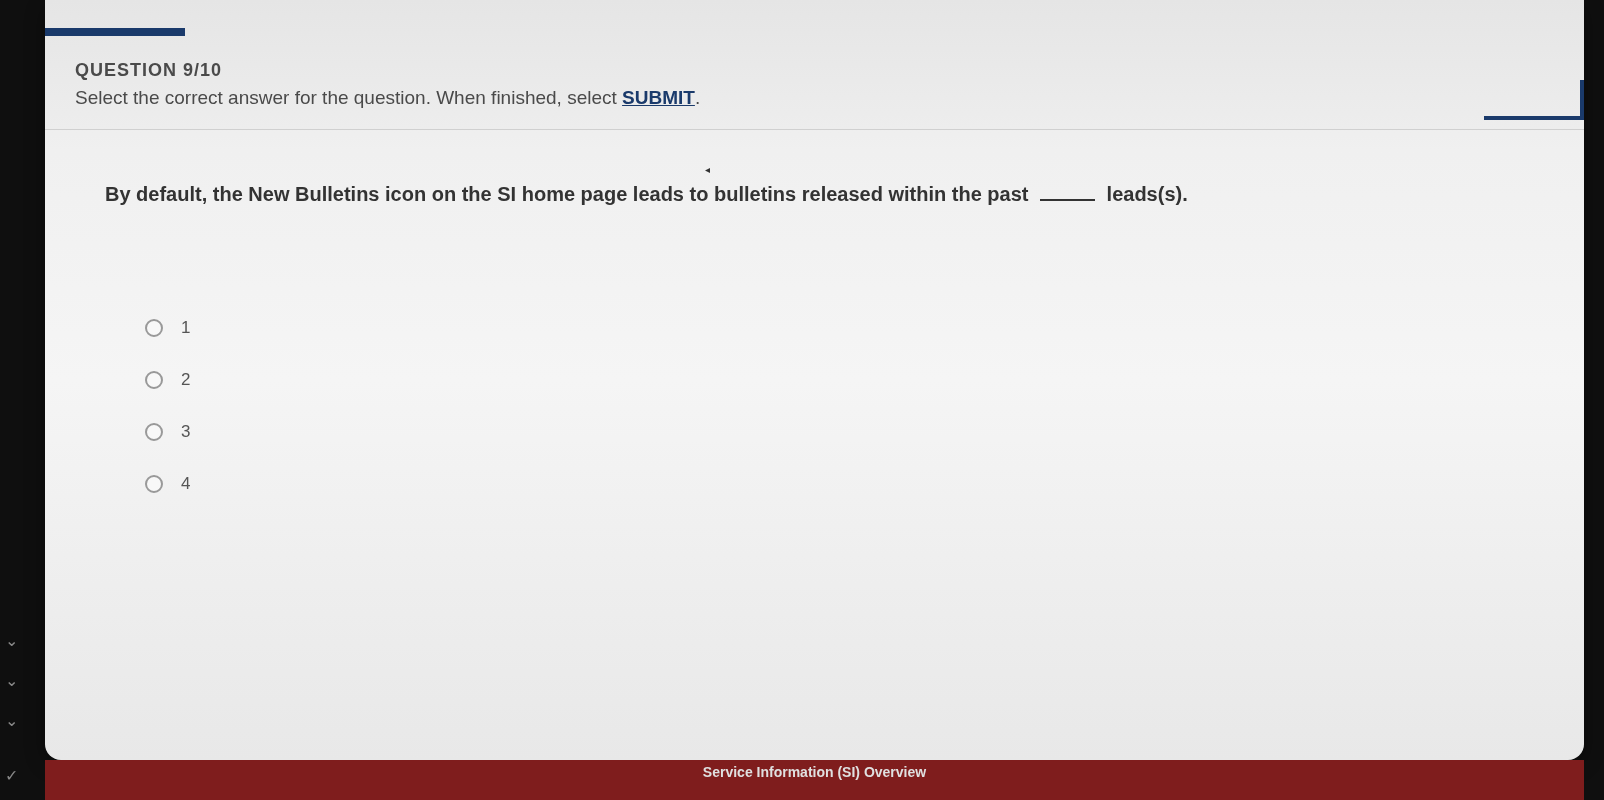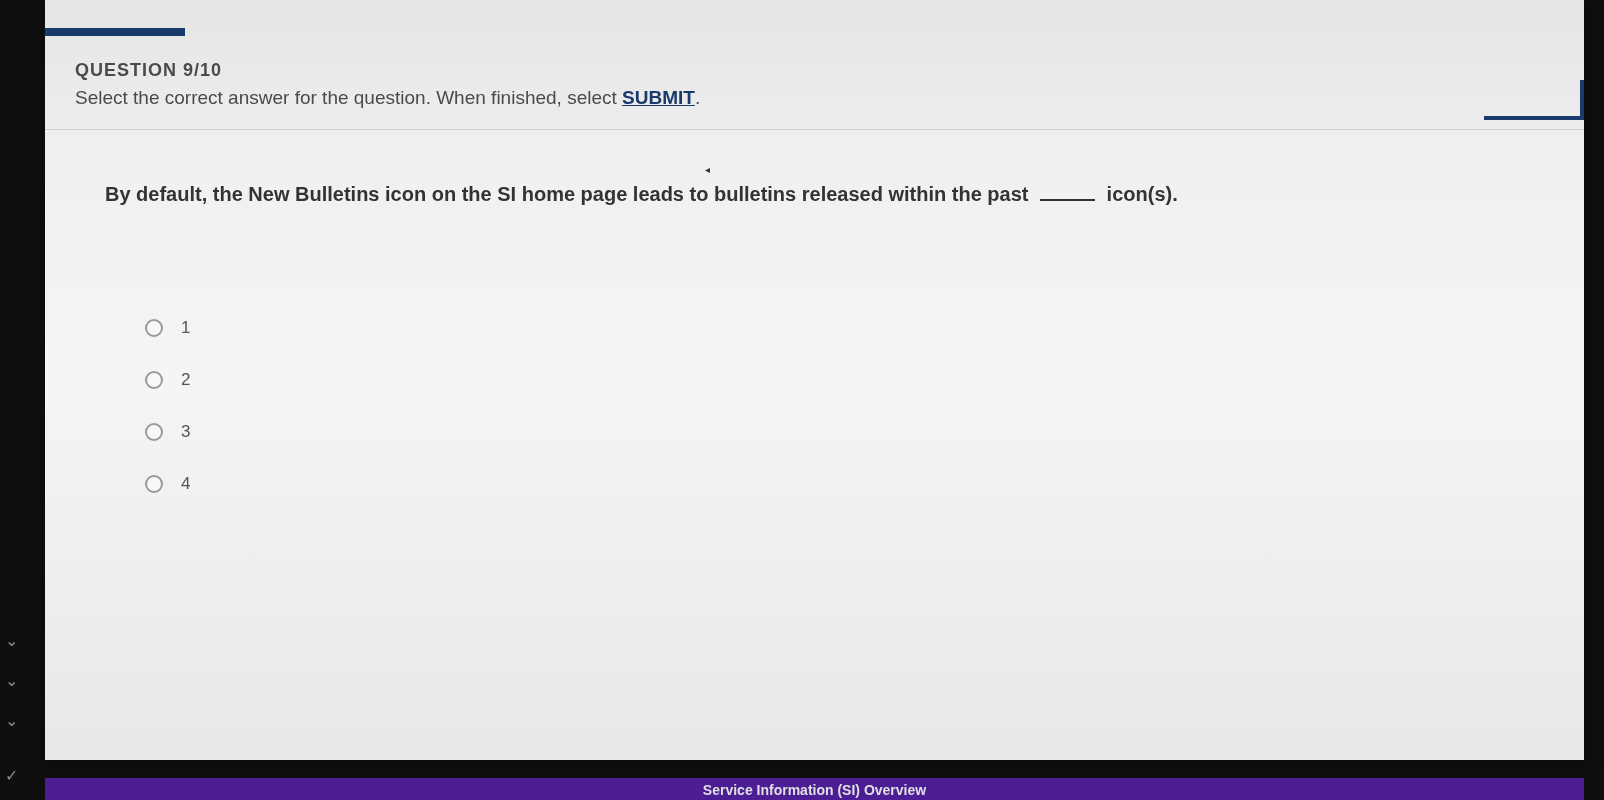--- a/index.html
+++ b/index.html
@@ -19,20 +19,21 @@
       bottom: 0;
       background: #0f0f0f;
       padding: 0 20px 0 45px;
     }
     .content-panel {
       background: linear-gradient(to bottom, #e8e8e8 0%, #f0f0f0 20%, #f5f5f5 50%, #e8e8e8 100%);
       height: calc(100% - 40px);
       margin-top: 0;
       position: relative;
       box-shadow: 0 4px 20px rgba(0,0,0,0.4);
+      border-radius: 16px;
     }
     .progress-bar {
       position: absolute;
       top: 28px;
       left: 0;
       width: 140px;
       height: 8px;
       background: #1a3a6b;
     }
     .corner-accent {
@@ -102,22 +103,22 @@
     .option-label {
       color: #555;
       font-size: 17px;
       font-weight: 500;
     }
     .footer-bar {
       position: absolute;
       bottom: 0;
       left: 45px;
       right: 20px;
-      height: 22px;
-      background: #4c1d95;
+      height: 40px;
+      background: #7f1d1d;
       color: #e0e0e0;
       text-align: center;
       padding-top: 4px;
     }
     .footer-title {
       font-size: 14px;
       font-weight: bold;
     }
     .footer-page {
       font-size: 12px;
@@ -154,21 +155,21 @@
       <div class="question-counter">QUESTION 9/10</div>
       <div class="instructions">
         <span>Select the correct answer for the question. When finished, select </span><span class="submit-word">SUBMIT</span><span>.</span>
       </div>
     </div>
 
     <div class="tiny-arrow">◂</div>
 
     <div class="question-body">
       <div class="question-text">
-        <span>By default, the New Bulletins icon on the SI home page leads to bulletins released within the past </span><span class="blank-line"></span><span> icon(s).</span>
+        <span>By default, the New Bulletins icon on the SI home page leads to bulletins released within the past </span><span class="blank-line"></span><span> leads(s).</span>
       </div>
 
       <div class="options">
         <div class="option-row">
           <div class="radio-circle"></div>
           <div class="option-label">1</div>
         </div>
         <div class="option-row">
           <div class="radio-circle"></div>
           <div class="option-label">2</div>

